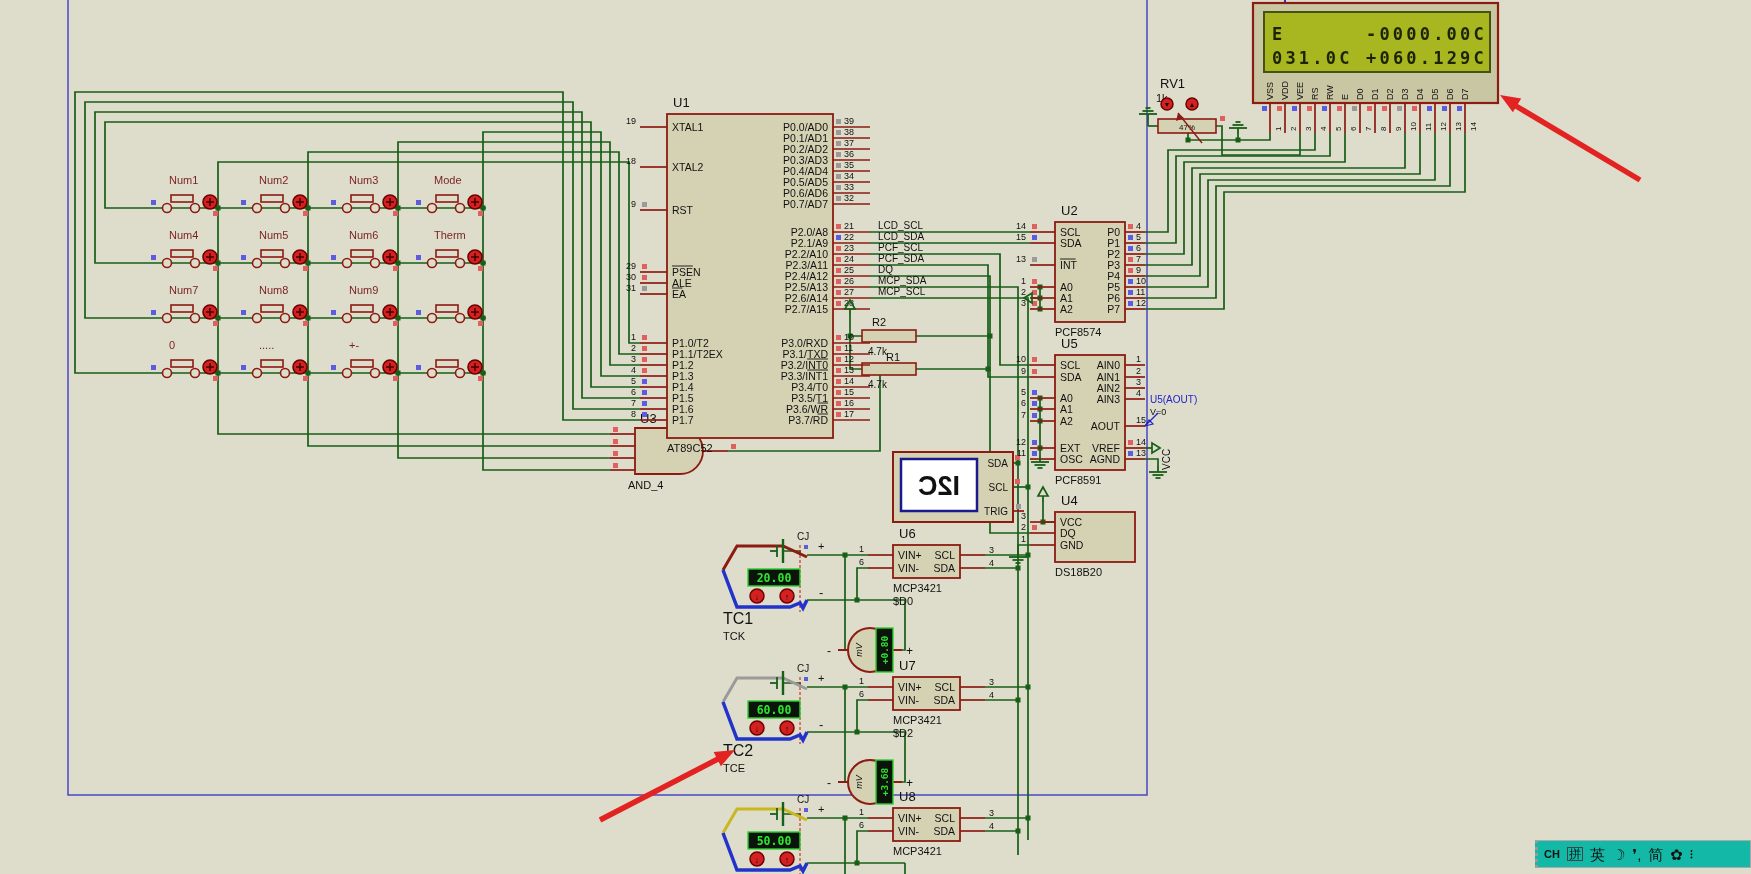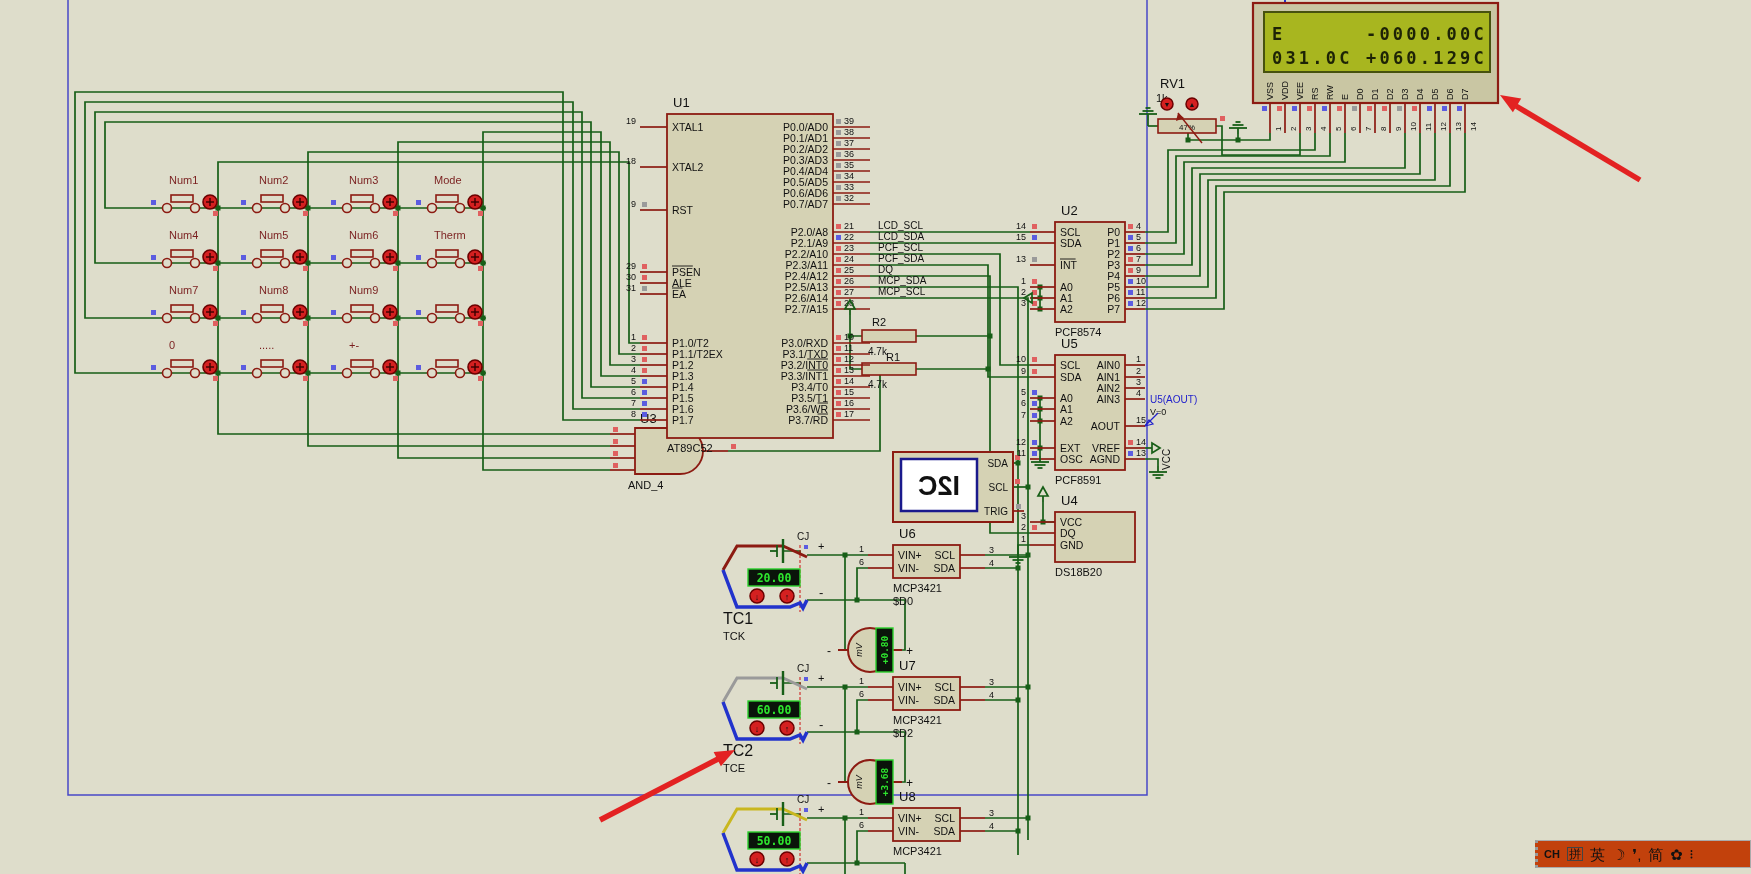--- a/index.html
+++ b/index.html
@@ -18,21 +18,21 @@
   .border{stroke:#4848c8;stroke-width:1.5;fill:none;}
   .gndln{stroke:#175e17;stroke-width:1.8;fill:none;}
   .lcdtext{font-size:17px;font-weight:bold;letter-spacing:3.2px;fill:#1d2306;}
   .disp{fill:#0a140a;stroke:#2bd12b;stroke-width:1.4;}
   .dispt{fill:#2ee52e;font-weight:bold;font-family:"DejaVu Sans Mono",monospace;}
   #tc1 .tctop{stroke:#8c1b12;} #tc2 .tctop{stroke:#9a9a9a;} #tc3 .tctop{stroke:#c9b71f;}
   .tctop{stroke-width:3;fill:none;} .tcbot{stroke:#2233cc;stroke-width:3.5;fill:none;}
   .dash{stroke:#cc1111;stroke-width:1;stroke-dasharray:3,2;fill:none;}
   .redarrow{stroke:#e32222;stroke-width:5.5;} .redarrowhead{fill:#e32222;}
   .blue{fill:#2222cc;}
-  .ime{position:absolute;left:1535px;top:840px;width:216px;height:28px;background:#c2410c;
+  .ime{position:absolute;left:1535px;top:840px;width:216px;height:28px;background:#14b8a6;
        border:1px solid #aaa;display:flex;align-items:center;gap:7px;padding:0 6px;box-sizing:border-box;
        border-left:3px dotted #999;}
   .ime span{font-size:15px;color:#111;cursor:default;line-height:1;}
   .ime .sm{font-size:11px;font-weight:bold;}
   .ime .boxed{border:1px solid #444;font-size:12px;padding:0 1px;}
 </style>
 </head>
 <body>
 
 <div class="schem">

